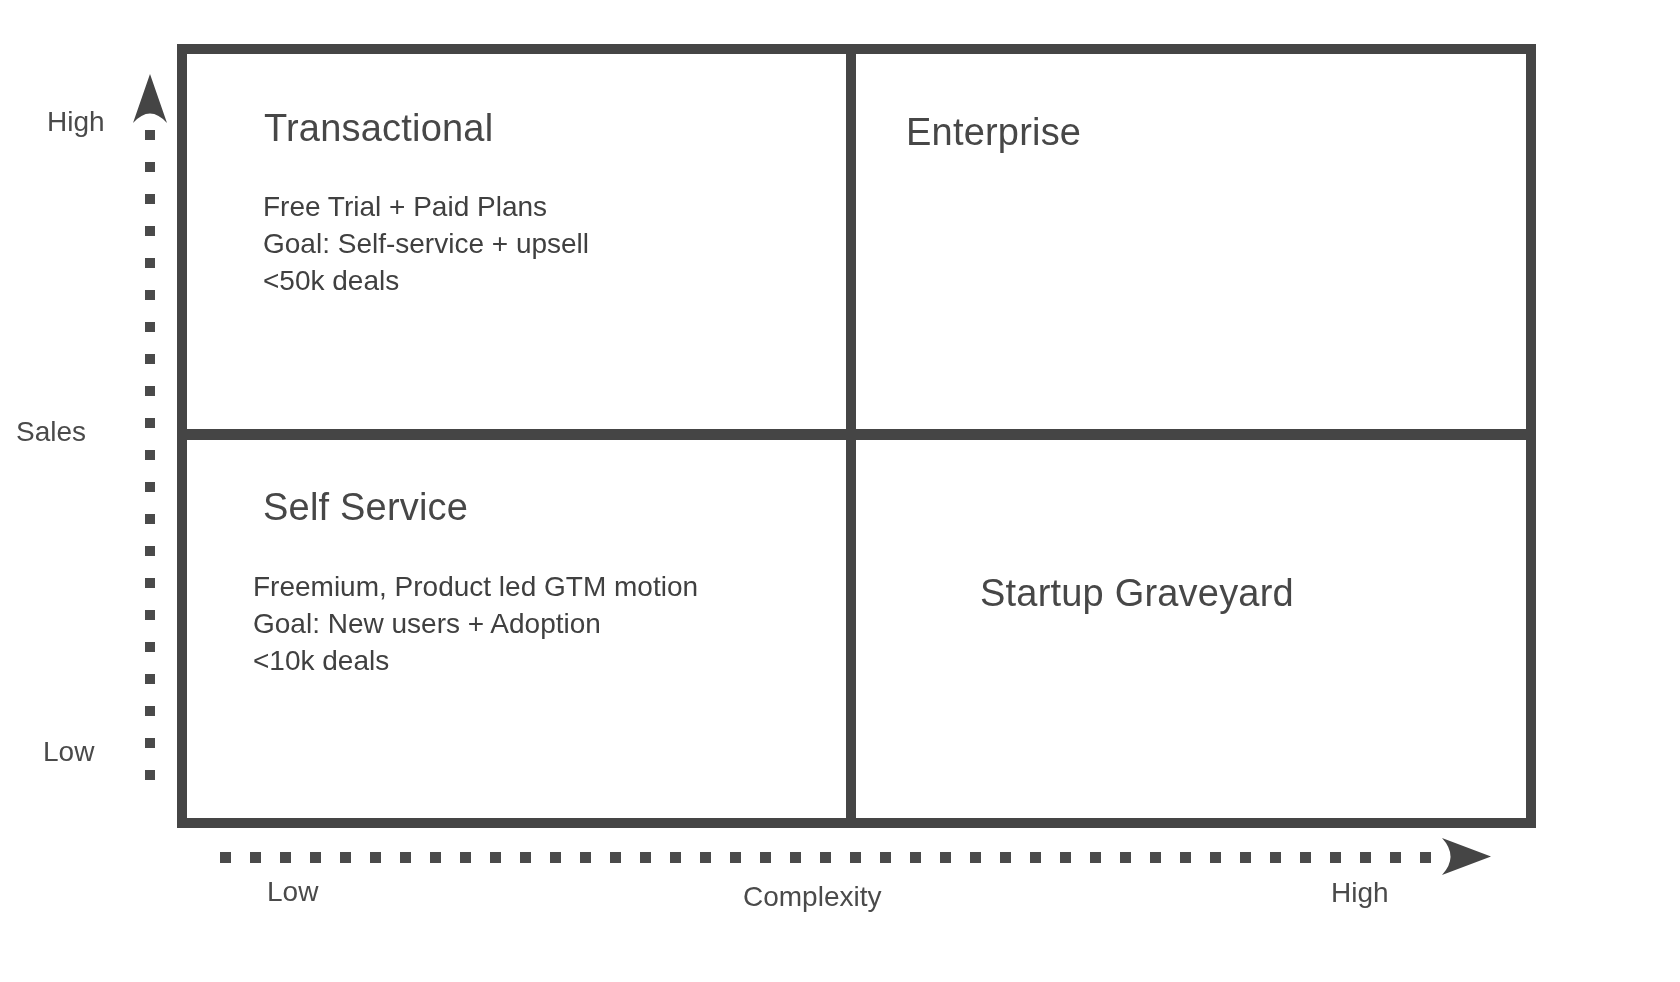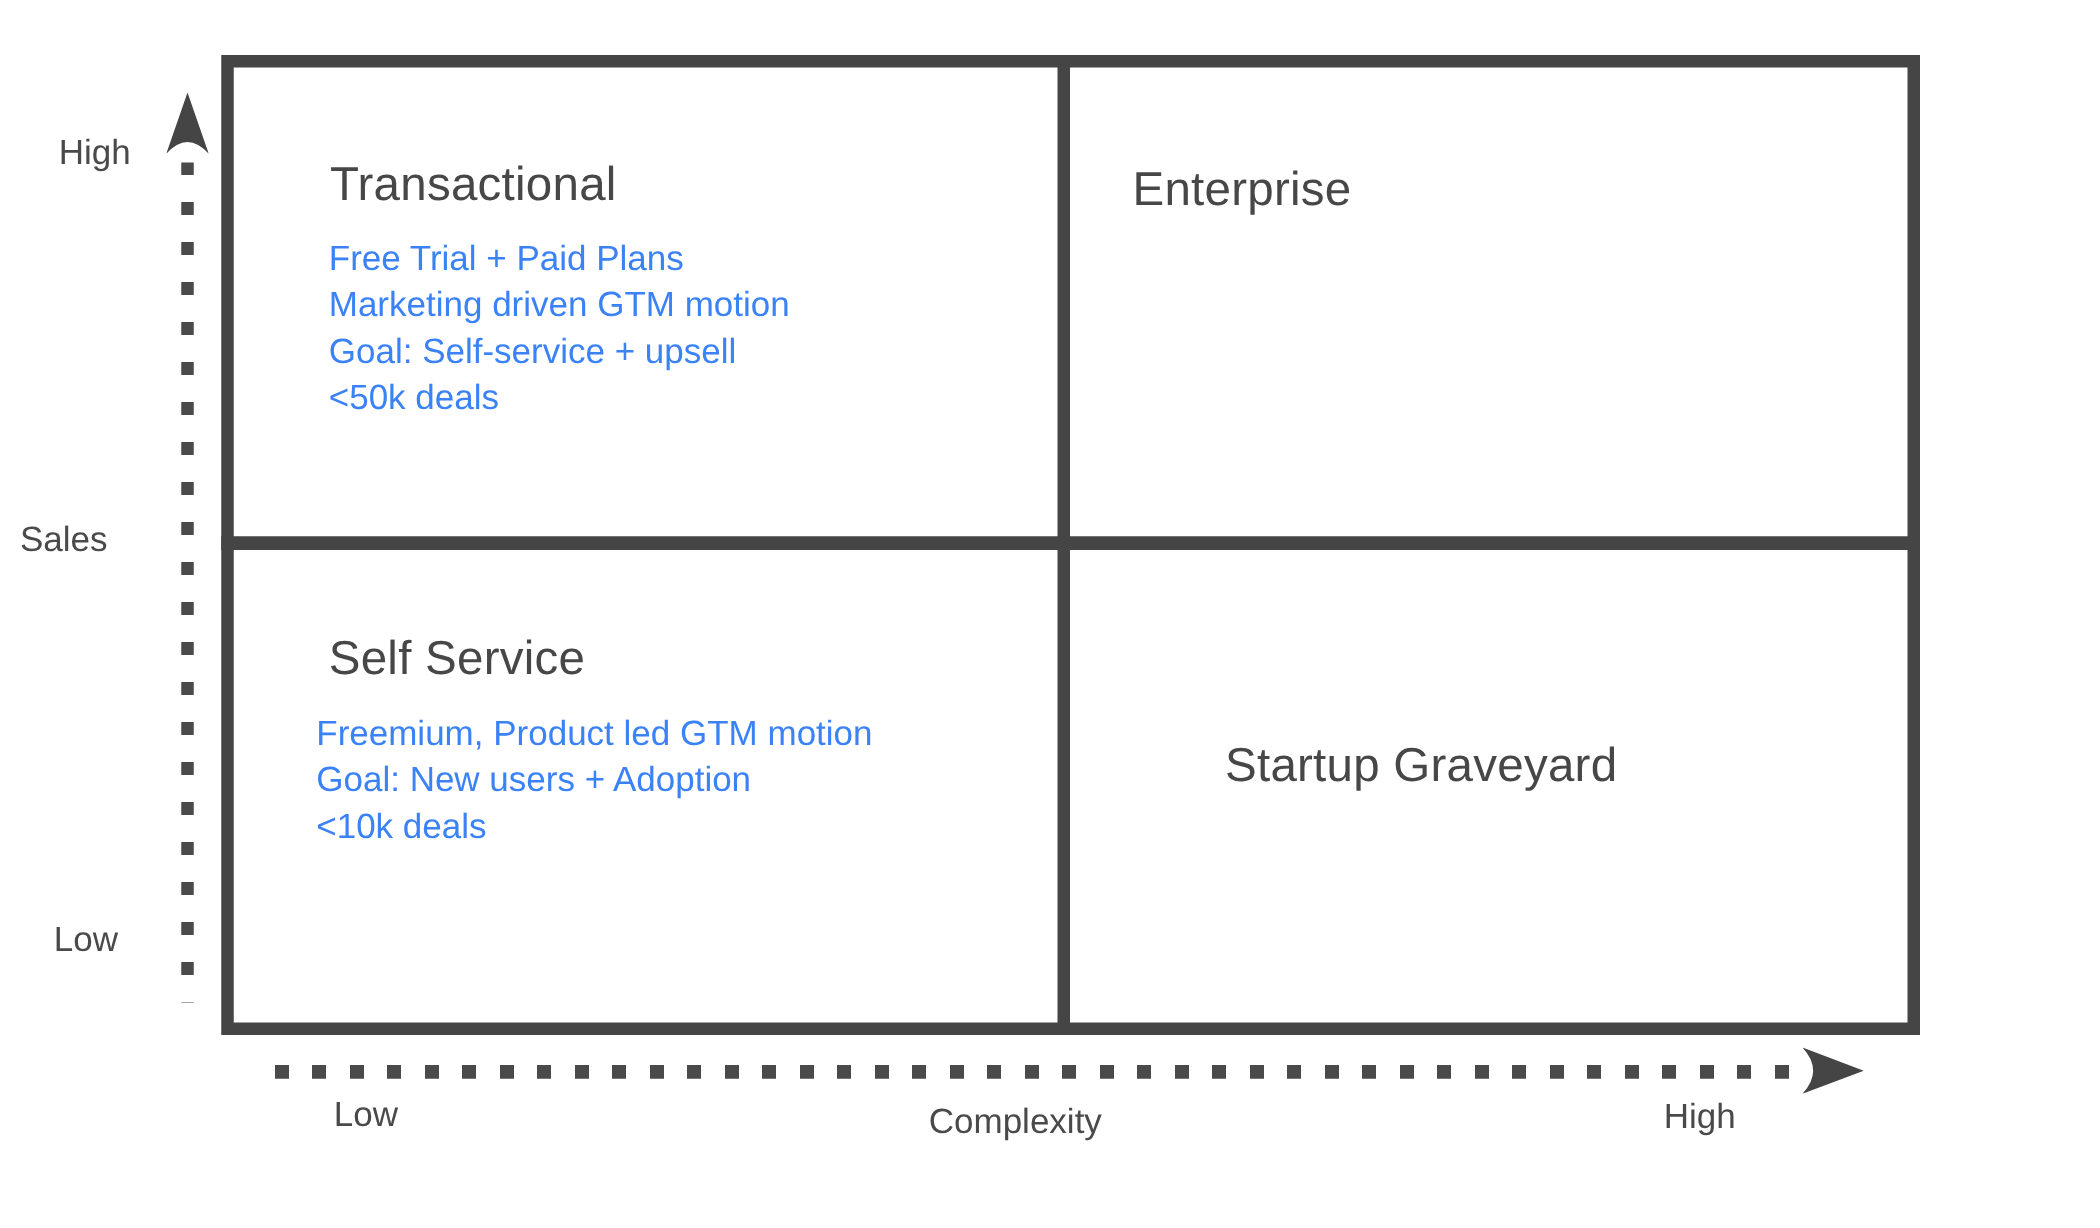--- a/index.html
+++ b/index.html
@@ -11,22 +11,22 @@
 
   
   .matrix-box{
     left:177px;top:44px;width:1359px;height:784px;
     border:10px solid #454545;box-sizing:border-box;background:#ffffff;
   }
   .divider-v{left:846px;top:44px;width:10px;height:784px;background:#454545;}
   .divider-h{left:177px;top:429px;width:1359px;height:11px;background:#454545;}
 
   
-  .q-title{font-size:38px;line-height:1.2;color:#474747;letter-spacing:0.2px;white-space:nowrap;margin-top:20px;}
-  .q-body{font-size:28px;line-height:37px;color:#3b82f6;white-space:nowrap;}
+  .q-title{font-size:38px;line-height:1.2;color:#474747;letter-spacing:0.2px;white-space:nowrap;}
+  .q-body{font-size:28px;line-height:37px;color:#404040;white-space:nowrap;}
   .q-body .indent-sm{padding-left:7px;}
 
   
   .axis-label{font-size:28px;line-height:1.2;color:#4a4a4a;white-space:nowrap;}
 
   
   .dotted-v{
     left:145px;top:130px;width:10px;height:672px;
     background-image:repeating-linear-gradient(to bottom,#4a4a4a 0px,#4a4a4a 10px,transparent 10px,transparent 32px);
   }
@@ -50,21 +50,20 @@
   <div class="abs axis-label" style="left:16px;top:415px;">Sales</div>
   <div class="abs axis-label" style="left:43px;top:735px;">Low</div>
 
   <div class="abs matrix-box"></div>
   <div class="abs divider-v"></div>
   <div class="abs divider-h"></div>
 
   <div class="abs q-title" style="left:264px;top:106px;">Transactional</div>
   <div class="abs q-body" style="left:263px;top:188px;">
     <div>Free Trial + Paid Plans</div>
-    <div>Marketing driven GTM motion</div>
     <div>Goal: Self-service + upsell</div>
     <div>&lt;50k deals</div>
   </div>
 
   <div class="abs q-title" style="left:906px;top:110px;">Enterprise</div>
 
   <div class="abs q-title" style="left:263px;top:485px;">Self Service</div>
   <div class="abs q-body" style="left:253px;top:568px;">
     <div>Freemium, Product led GTM motion</div>
     <div>Goal: New users + Adoption</div>

